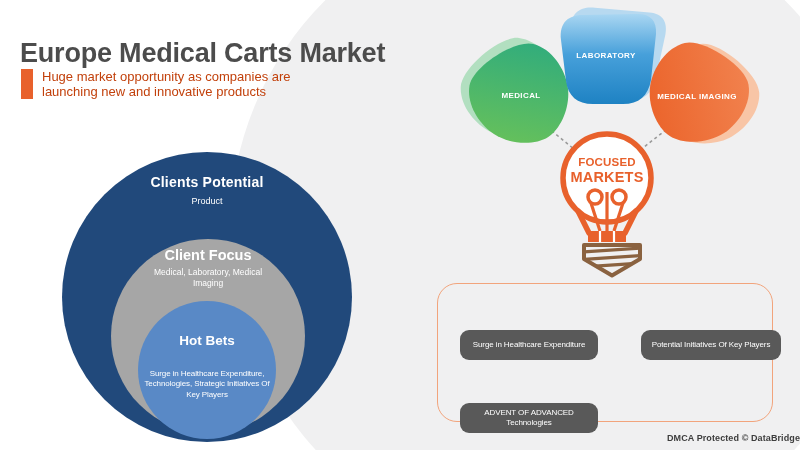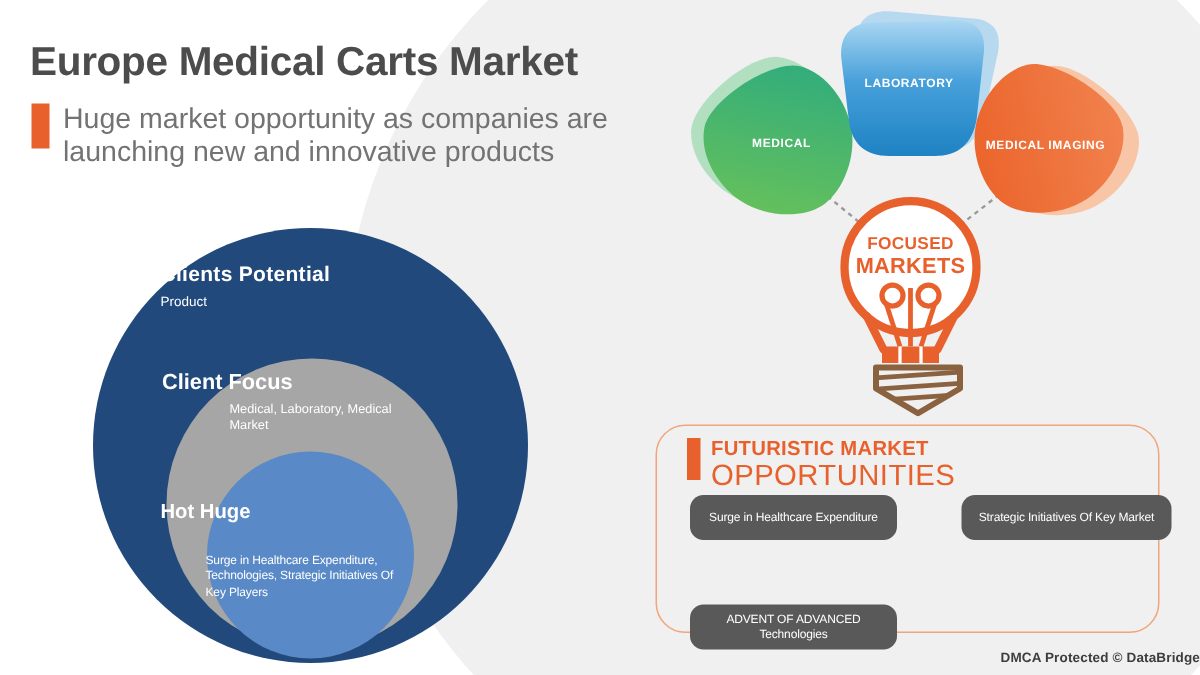--- a/index.html
+++ b/index.html
@@ -9,34 +9,34 @@
     font-family:"Liberation Sans","DejaVu Sans",sans-serif;
     -webkit-font-smoothing:antialiased;
   }
   
   .bg-blob {
     position:absolute; left:230px; top:-95px; width:650px; height:650px;
     border-radius:50%; background:#F0F0F1;
   }
   
   .page-title {
-    position:absolute; left:20px; top:26px;
+    position:absolute; left:20px; top:38px;
     font-size:27px; font-weight:bold; letter-spacing:-0.2px; color:#4C4C4C;
   }
   .subtitle-wrap { position:absolute; left:21px; top:69px; display:flex; }
   .accent-bar { width:12px; height:30px; background:#E8612C; margin-right:9px; flex:none; }
   .subtitle {
-    font-size:19px; color:#737373; line-height:1.18; padding-top:0px;
+    font-size:13px; color:#c2410c; line-height:1.18; padding-top:0px;
   }
   
   .circle { position:absolute; border-radius:50%; }
   .venn-outer  { left:62px;  top:152px; width:290px; height:290px; background:#21497B; }
   .venn-middle { left:111px; top:239px; width:194px; height:194px; background:#A6A6A6; }
   .venn-inner  { left:138px; top:301px; width:138px; height:138px; background:#5989C6; }
-  .venn-text { position:absolute; color:#ffffff; }
+  .venn-text { position:absolute; text-align:center; color:#ffffff; }
   .vt-title  { font-weight:bold; }
   .venn-outer-title    { left:107px; top:174px; width:200px; font-size:14px; letter-spacing:.2px; }
   .venn-outer-subtitle { left:107px; top:196px; width:200px; font-size:9px; }
   .venn-middle-title   { left:108px; top:247px; width:200px; font-size:14.5px; }
   .venn-middle-subtitle{ left:153px; top:267px; width:110px; font-size:8.5px; line-height:1.25; }
   .venn-inner-title    { left:107px; top:333px; width:200px; font-size:13.5px; }
   .venn-inner-subtitle { left:137px; top:369px; width:140px; font-size:8px; letter-spacing:-0.1px; line-height:1.3; }
   
   .cluster-svg { position:absolute; left:420px; top:0px; }
   .shape-label { font-size:8px; font-weight:bold; fill:#ffffff; letter-spacing:.4px; text-anchor:middle; }
@@ -87,22 +87,22 @@
     </div>
   </div>
 
   <div class="circle venn-outer"></div>
   <div class="circle venn-middle"></div>
   <div class="circle venn-inner"></div>
 
   <div class="venn-text vt-title venn-outer-title">Clients Potential</div>
   <div class="venn-text vt-title venn-middle-title">Client Focus</div>
   <div class="venn-text venn-outer-subtitle">Product</div>
-  <div class="venn-text venn-middle-subtitle">Medical, Laboratory, Medical Market</div>
-  <div class="venn-text vt-title venn-inner-title">Hot Huge</div>
+  <div class="venn-text venn-middle-subtitle">Medical, Laboratory, Medical Imaging</div>
+  <div class="venn-text vt-title venn-inner-title">Hot Bets</div>
   <div class="venn-text venn-inner-subtitle">Surge in Healthcare Expenditure, Technologies, Strategic Initiatives Of Key Players</div>
 
   <svg class="cluster-svg" width="380" height="290" viewBox="420 0 380 290">
     <defs>
       <path id="pick" d="M 0 50 C -16 50 -36 36 -44 18 C -51 2 -51 -22 -38 -36 C -25 -50 25 -50 38 -36 C 51 -22 51 2 44 18 C 36 36 16 50 0 50 Z"></path>
       <path id="trap" d="M -46 -20 C -48 -38 -38 -45 -24 -45 L 28 -46 C 43 -47 50 -40 49 -26 L 44 20 C 41 36 32 44 16 44 L -14 44 C -30 44 -39 36 -41 21 Z"></path>
       <linearGradient id="gGreen" x1="0" y1="1" x2="1" y2="0">
         <stop offset="0" stop-color="#6FC455"></stop>
           <stop offset="1" stop-color="#2BAA80"></stop>
       </linearGradient>
@@ -156,29 +156,22 @@
         <path d="M 582 267 L 642 263" stroke="#8A6240" stroke-width="3.2"></path>
       </g>
       <path d="M 584 245 L 640 245 L 640 259 L 612 275.5 L 584 259 Z" fill="none" stroke="#8A6240" stroke-width="4" stroke-linejoin="round"></path>
 
       <text class="bulb-word1" x="607" y="166">FOCUSED</text>
       <text class="bulb-word2" x="607" y="182">MARKETS</text>
     </g>
   </svg>
 
   <div class="panel">
-    <div class="panel-head">
-      <div class="panel-accent-bar"></div>
-      <div>
-        <div class="panel-h1">FUTURISTIC MARKET</div>
-        <div class="panel-h2">OPPORTUNITIES</div>
-      </div>
-    </div>
     <div class="opp-grid">
       <div class="opp">Surge in Healthcare Expenditure</div>
-      <div class="opp">Strategic Initiatives Of Key Market</div>
+      <div class="opp">Potential Initiatives Of Key Players</div>
       <div class="opp">ADVENT OF ADVANCED Technologies</div>
     </div>
   </div>
 
   <div class="watermark">DMCA Protected © DataBridge</div>
 
 </div>
 
 </body></html>

